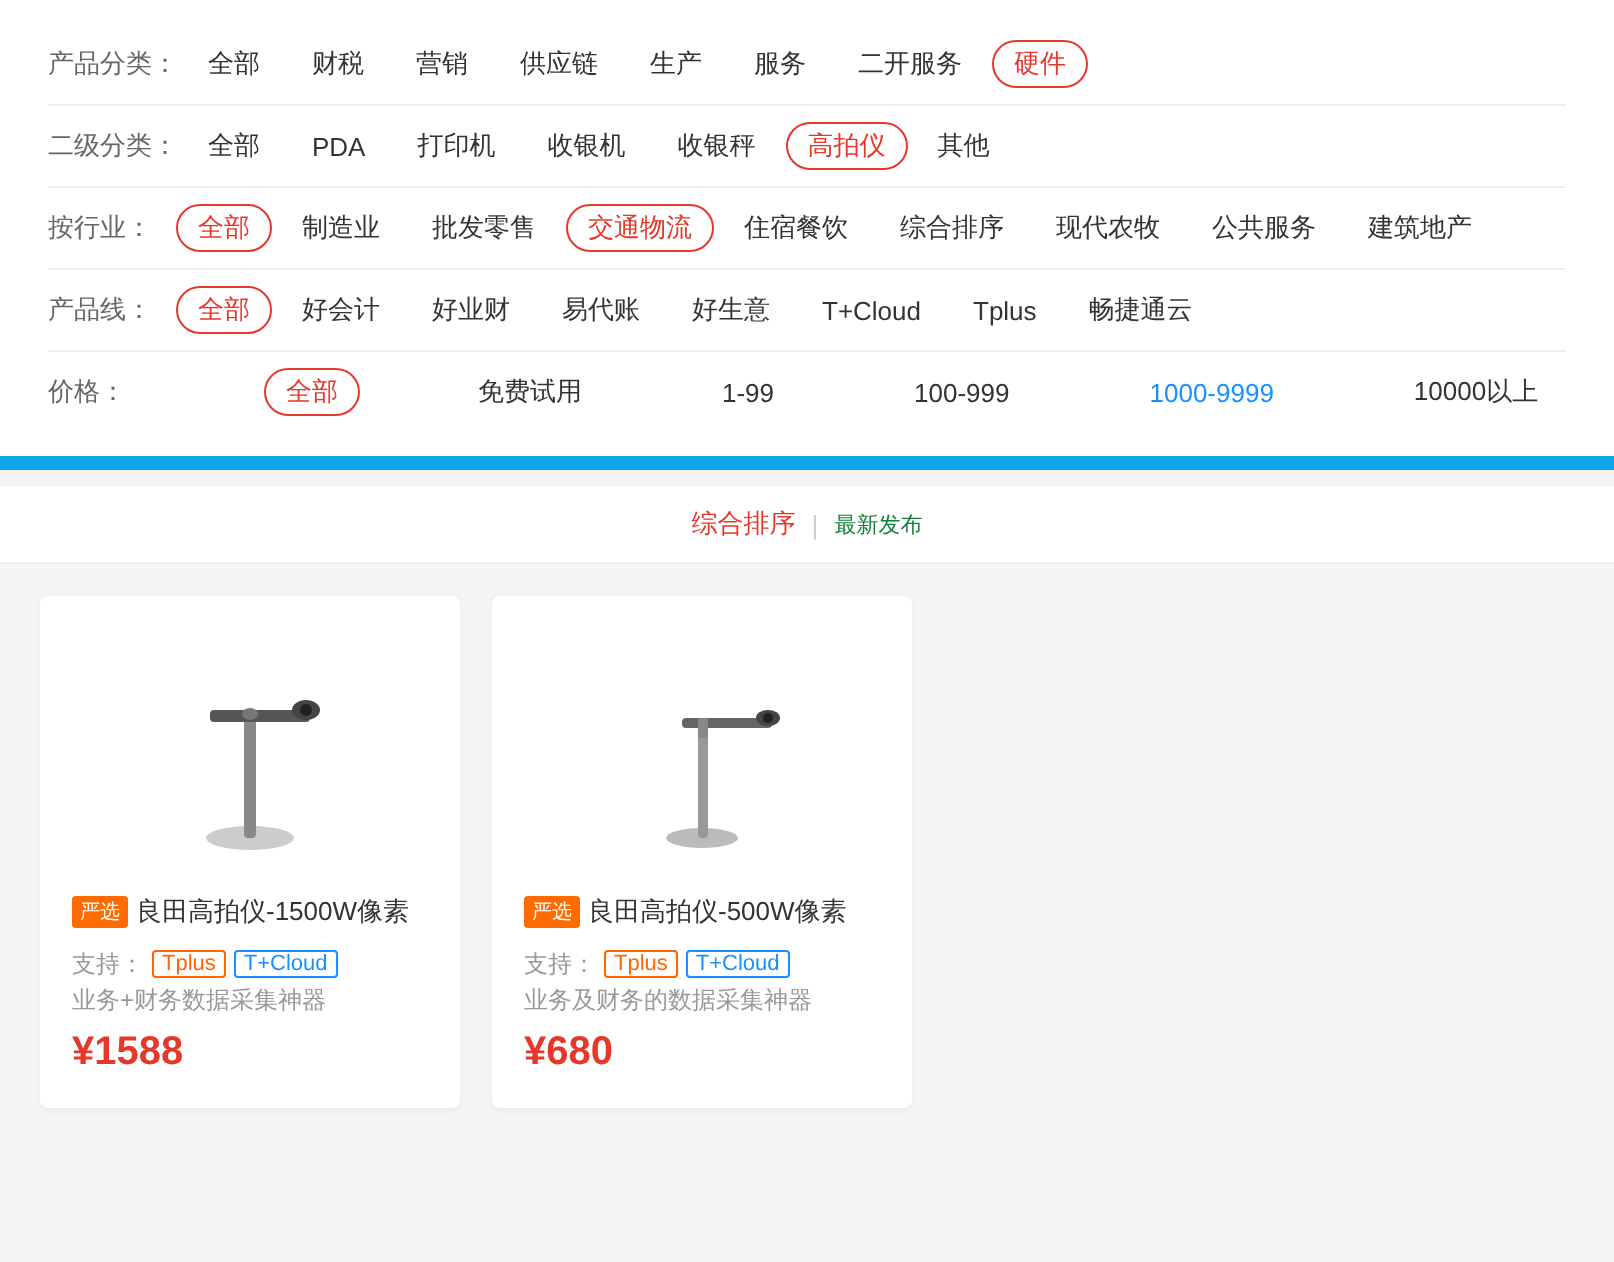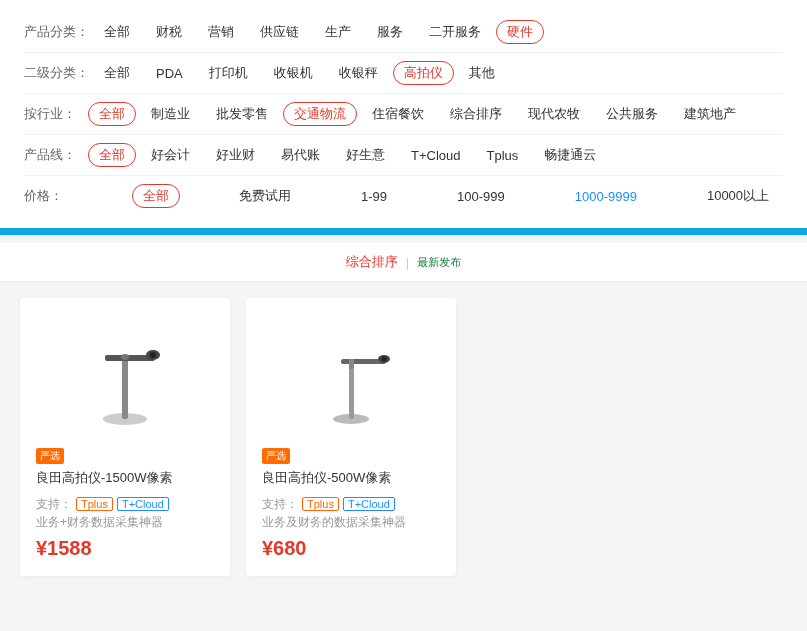--- a/index.html
+++ b/index.html
@@ -98,21 +98,20 @@
       align-items: center;
       justify-content: center;
       margin-bottom: 12px;
     }
     .product-title-row {
       display: flex;
       align-items: flex-start;
       gap: 4px;
       margin-bottom: 8px;
       flex-wrap: wrap;
-      flex-direction: column;
     }
     .badge-yanxuan {
       background: #ff6b00;
       color: #fff;
       font-size: 10px;
       padding: 1px 4px;
       border-radius: 2px;
       white-space: nowrap;
       flex-shrink: 0;
       margin-top: 2px;

